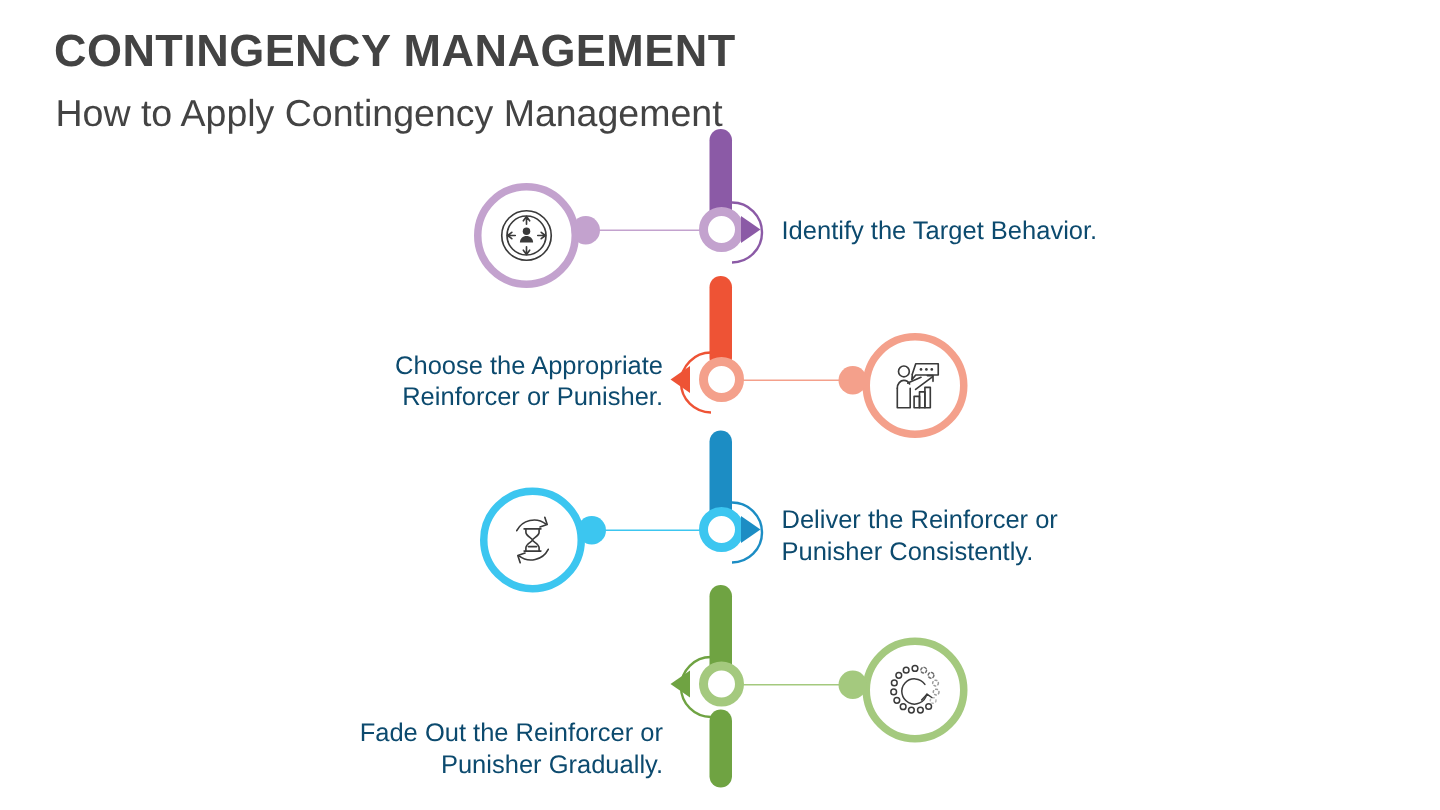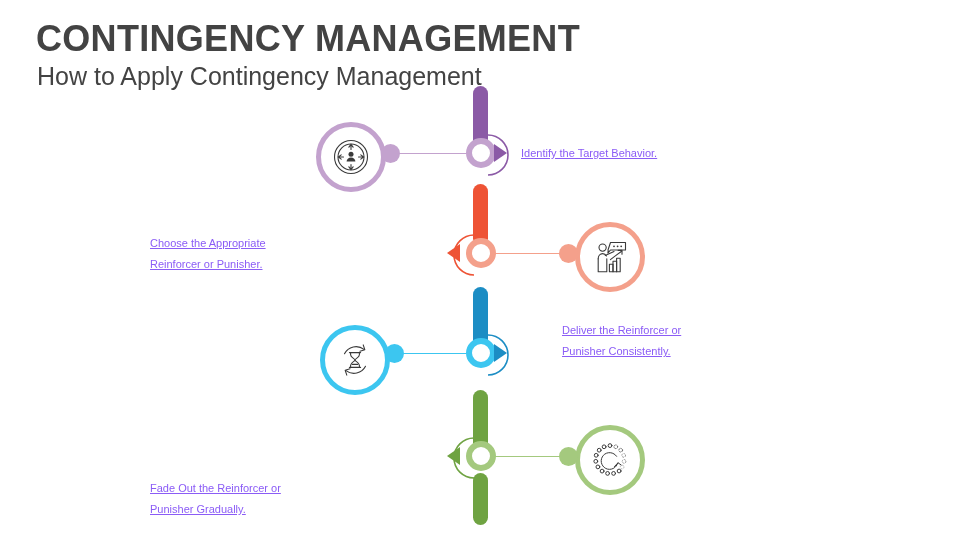--- a/index.html
+++ b/index.html
@@ -18,21 +18,21 @@
   #stage {
     position: absolute;
     left: 0; top: 0;
     width: 960px;
     height: 540px;
   }
   .title {
     position: absolute;
     left: 36px;
     top: 18px;
-    font-size: 36px;
+    font-size: 30px;
     font-weight: bold;
     letter-spacing: 0.3px;
     color: #434343;
     white-space: nowrap;
   }
   .subtitle {
     position: absolute;
     left: 37px;
     top: 62px;
     font-size: 25px;
@@ -99,27 +99,26 @@
     border-radius: 50%;
   }
   .stem-line {
     position: absolute;
     height: 1.6px;
   }
 
   
   .step-label {
     position: absolute;
-    font-size: 11px;
+    font-size: 17px;
     line-height: 21px;
-    color: #8b5cf6;
+    color: #0c4a6e;
     white-space: pre-line;
-    text-decoration: underline;
-  }
-  .step-label.left  { text-align: left; }
+  }
+  .step-label.left  { text-align: right; }
   .step-label.right { text-align: left; }
 </style>
 </head>
 <body>
 
 <div id="stage">
 
   <div class="title">CONTINGENCY MANAGEMENT</div>
   <div class="subtitle">How to Apply Contingency Management</div>
 
@@ -231,21 +230,21 @@
     <div class="stem-line" style="left:400px; top:352.5px; width:71px; background:#3CC6F0;"></div>
 
     <div class="node" style="left:466px; top:338px; border:6px solid #3CC6F0;">
       <div class="node-hole"></div>
     </div>
     <svg class="node-arc" style="left:466px; top:333px; width:46px; height:44px;" viewBox="0 0 46 44">
       <path d="M22 2 A20 20 0 0 1 22 42" fill="none" stroke="#1C8DC4" stroke-width="1.6"></path>
     </svg>
     <div class="arrow-tri" style="left:494px; top:344px; border-top:9px solid transparent; border-bottom:9px solid transparent; border-left:13px solid #1C8DC4;"></div>
 
-    <div class="step-label right" style="left:521px; top:320px; width:300px;margin-left:41px;">Deliver the Reinforcer or
+    <div class="step-label right" style="left:521px; top:336px; width:300px;">Deliver the Reinforcer or
 Punisher Consistently.</div>
   </div>
 
   <div>
 
     <div class="icon-bubble" style="left:575px; top:425px; border:5px solid #A4C97E;">
       <span>
         <svg width="40" height="40" viewBox="0 0 40 40" fill="none" stroke="#3a3a3a" stroke-width="1" stroke-linecap="round" stroke-linejoin="round">
 
           <path d="M26.6 16.3a8.4 8.4 0 1 0 1.2 6.6"></path>

